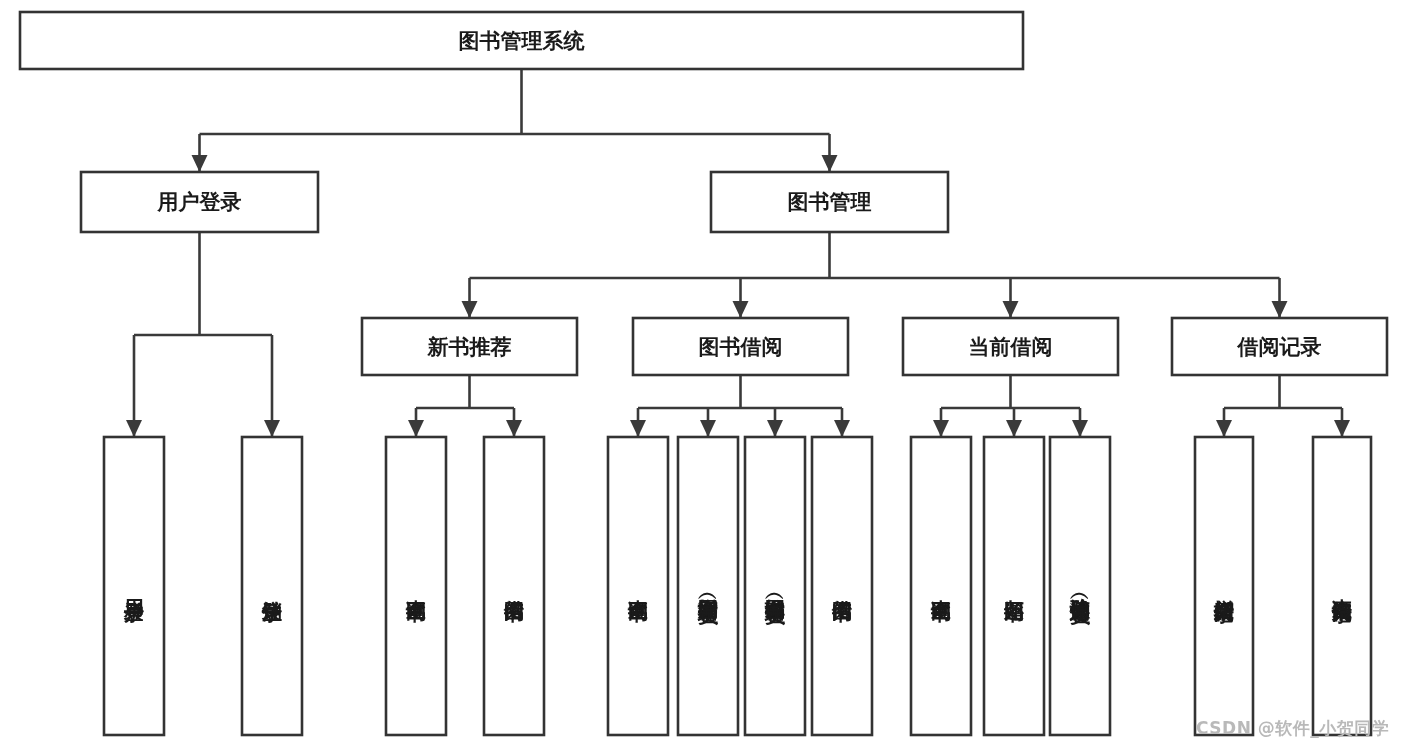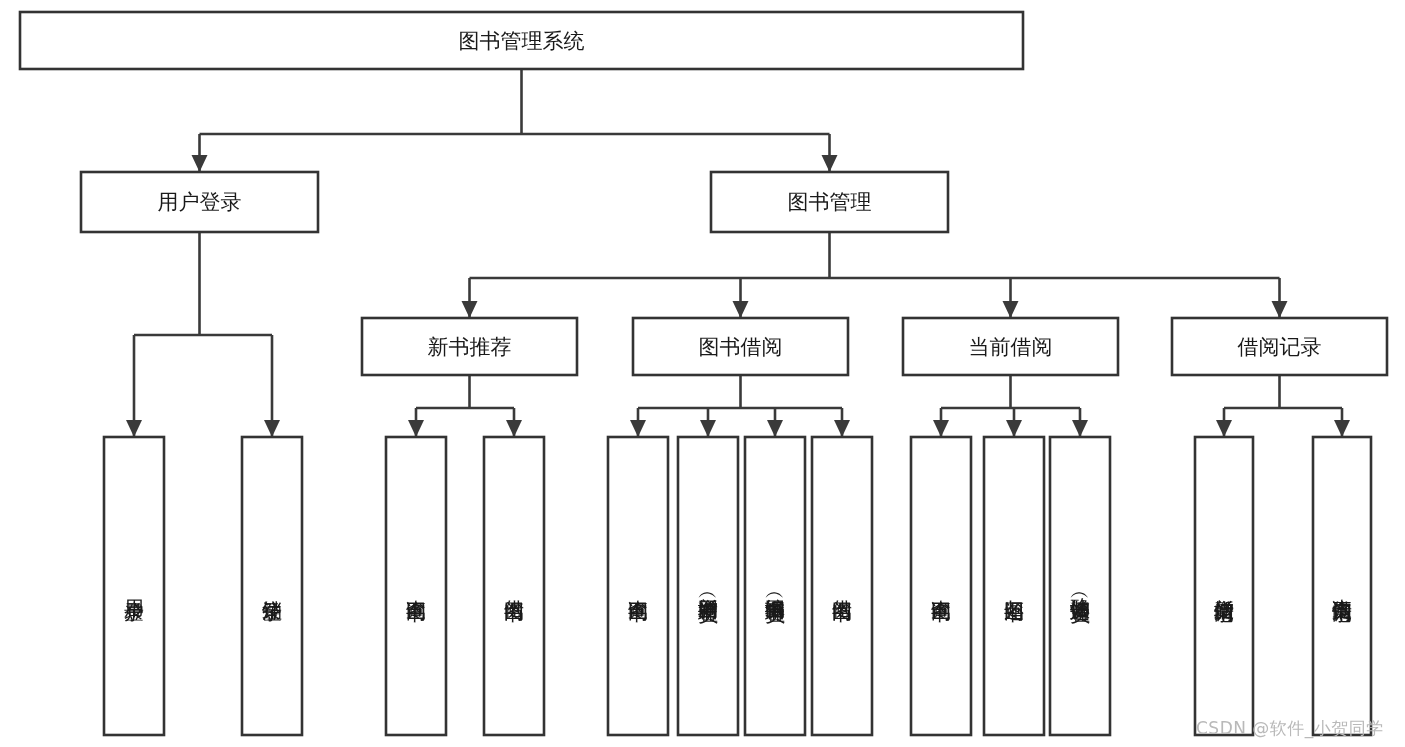--- a/index.html
+++ b/index.html
@@ -13,20 +13,21 @@
     height: 747px;
     font-family: "DejaVu Sans", "Liberation Sans", sans-serif;
     overflow: hidden;
     position: relative;
   }
   #diagram-root {
     position: relative;
     width: 1219px;
     height: 747px;
     background: #ffffff;
+    font-weight: bold;
   }
   svg.diagram-canvas {
     position: absolute;
     top: 0;
     left: 0;
     width: 1405px;
     height: 747px;
     display: block;
   }
   .node-rect {

